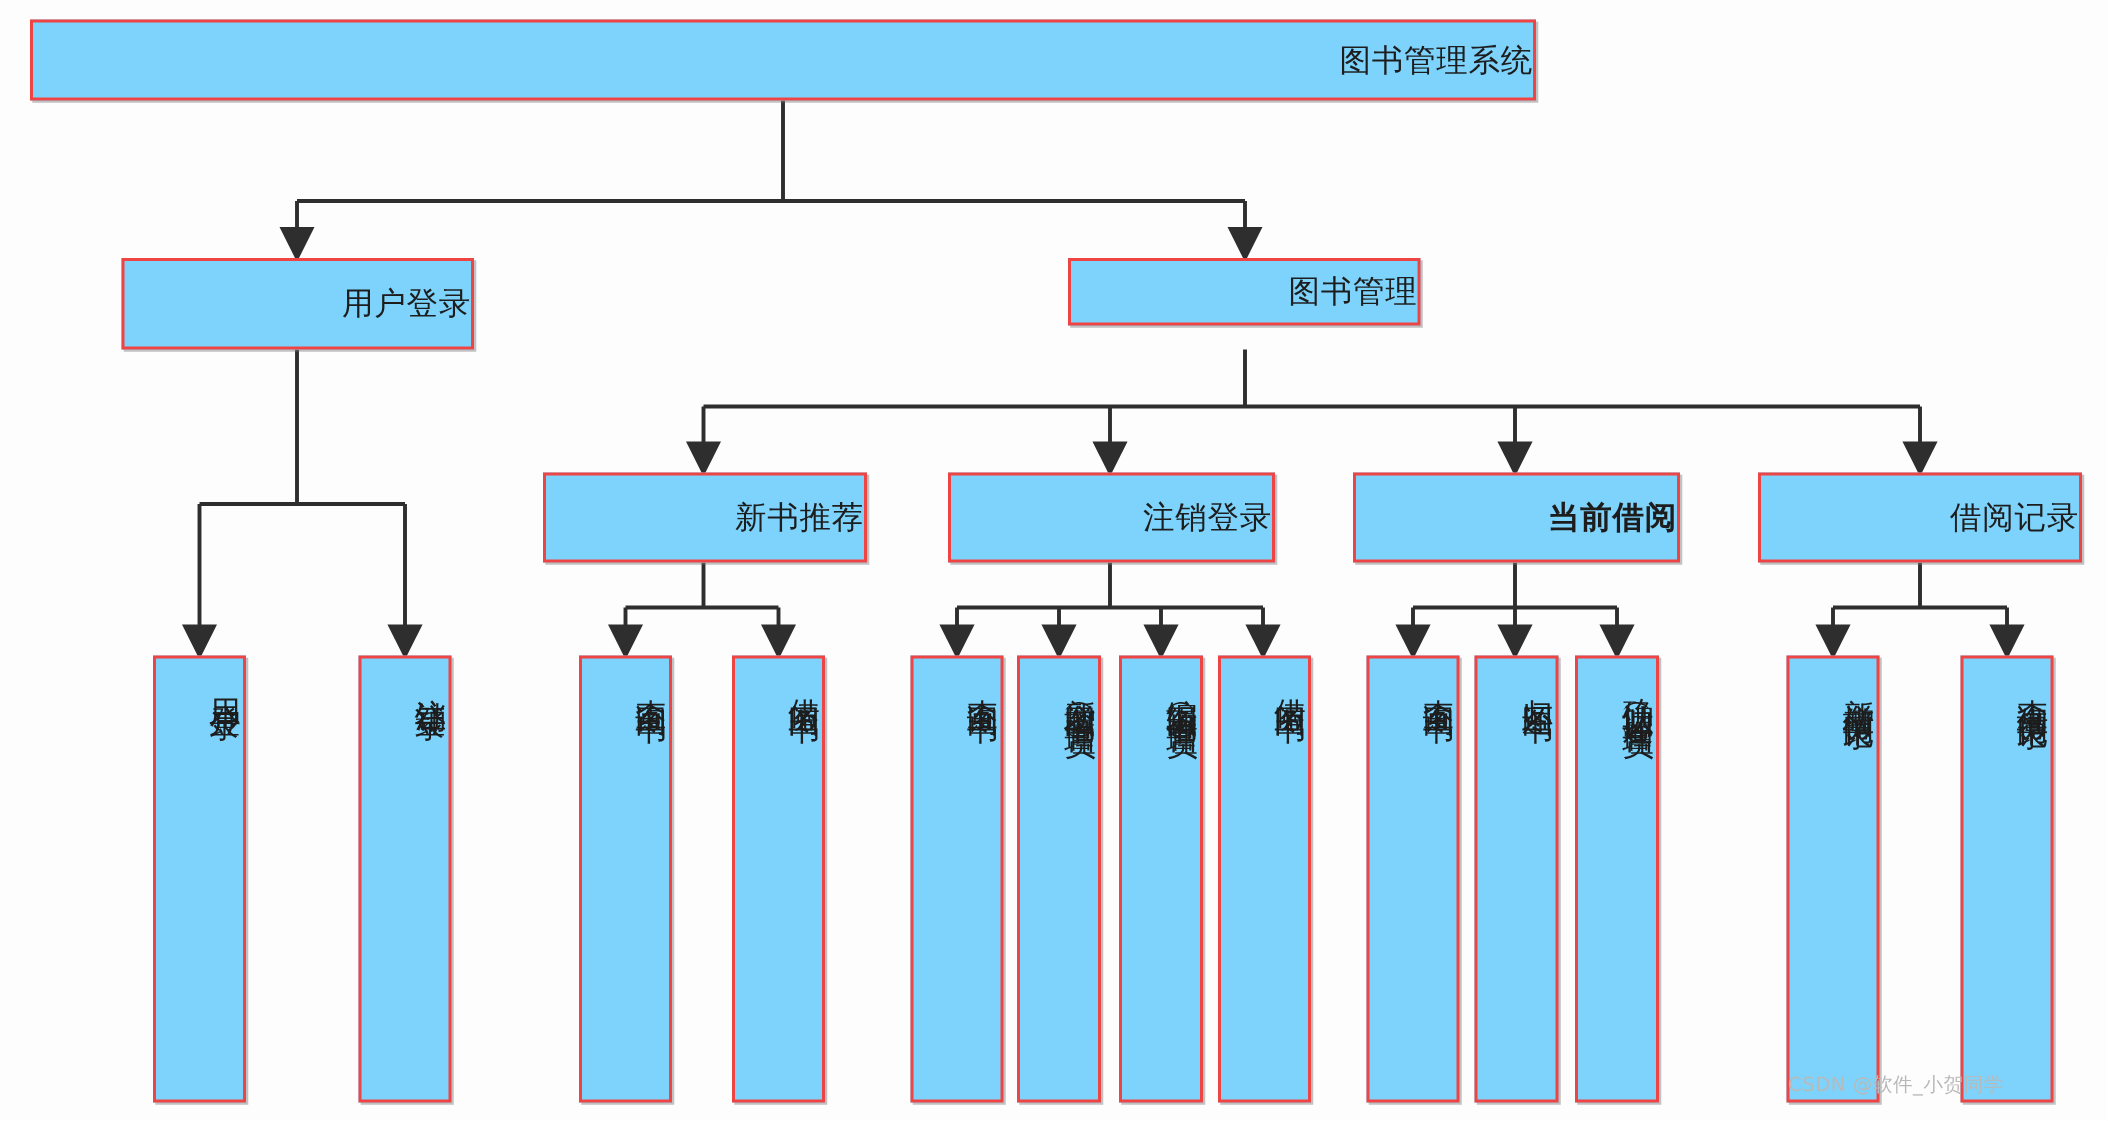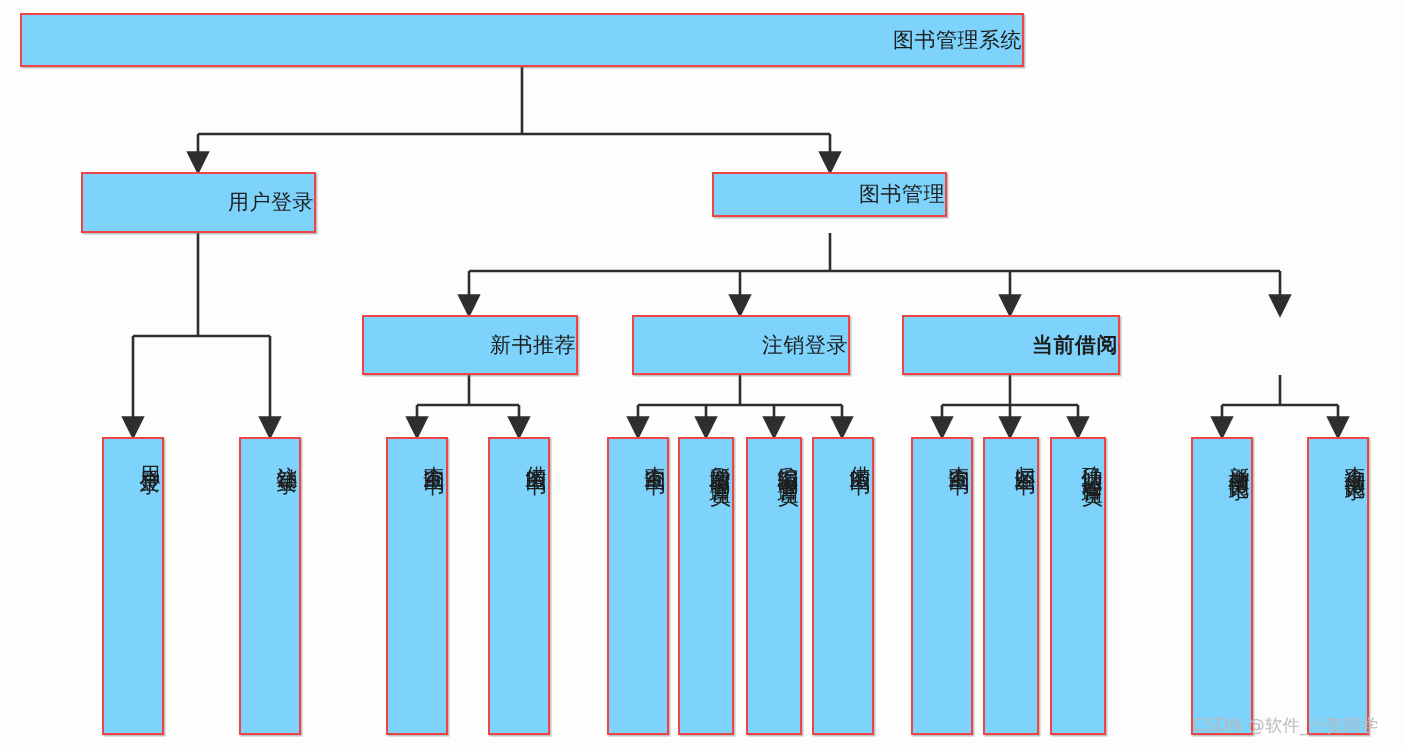--- a/index.html
+++ b/index.html
@@ -52,21 +52,21 @@
     text-orientation: upright;
     white-space: normal;
     letter-spacing: 3px;
     font-size: 21px;
     max-height: 290px;
   }
   .watermark {
     position: absolute;
     left: 1192px;
     top: 714px;
-    font-size: 17px;
+    font-size: 13px;
     color: #b9b9b9;
     letter-spacing: 0.4px;
     white-space: nowrap;
     z-index: 5;
     pointer-events: none;
   }
 </style>
 </head>
 <body>
 
@@ -136,20 +136,23 @@
 
   <div class="node" style="left:362px; top:315px; width:216px; height:60px;">
     <span class="label">新书推荐</span>
   </div>
   <div class="node" style="left:632px; top:315px; width:218px; height:60px;">
     <span class="label">注销登录</span>
   </div>
   <div class="node" style="left:902px; top:315px; width:218px; height:60px;font-weight:bold;">
     <span class="label">当前借阅</span>
   </div>
+  <div class="node" style="left:1172px; top:315px; width:216px; height:60px;">
+    <span class="label">借阅记录</span>
+  </div>
 
   <div class="node vertical" style="left:102px; top:437px; width:62px; height:298px;">
     <span class="label">用户登录</span>
   </div>
   <div class="node vertical" style="left:239px; top:437px; width:62px; height:298px;">
     <span class="label">注销登录</span>
   </div>
 
   <div class="node vertical" style="left:386px; top:437px; width:62px; height:298px;">
     <span class="label">查询图书</span>

